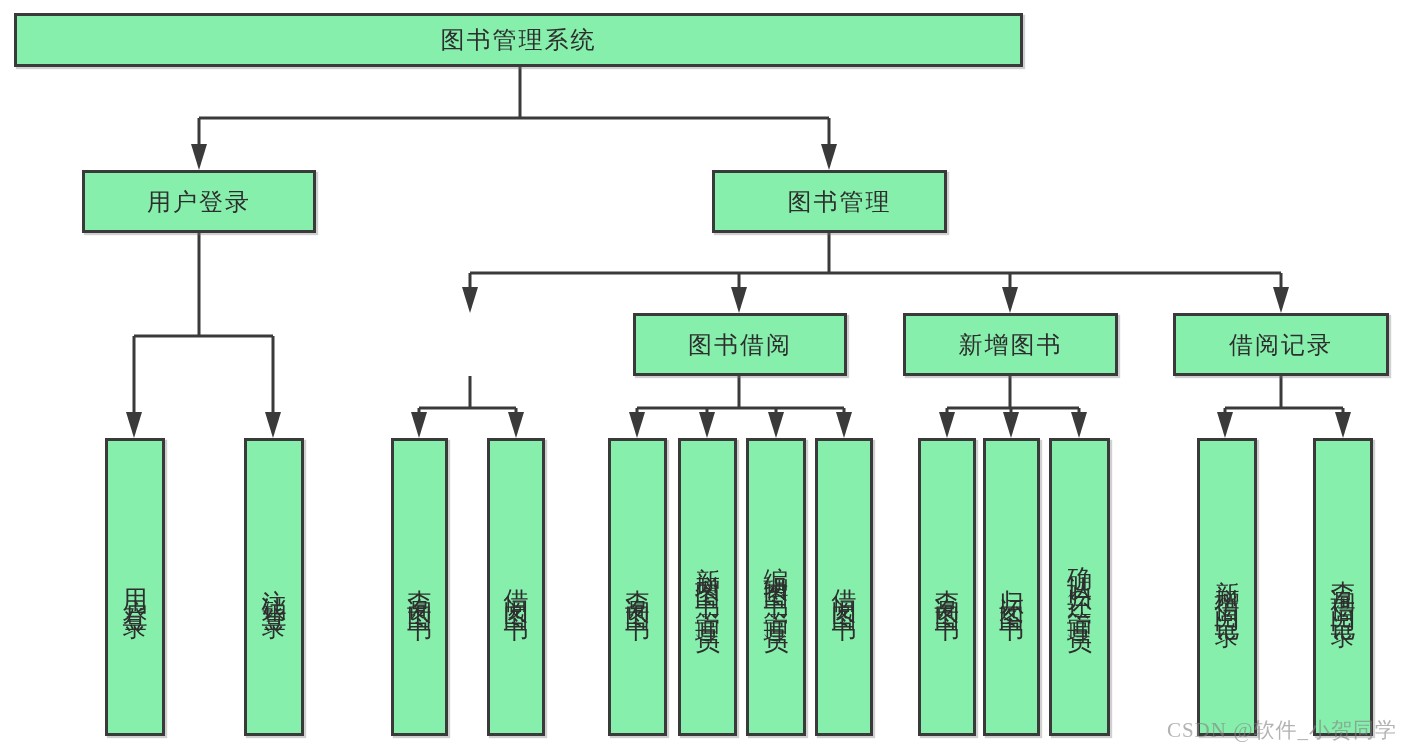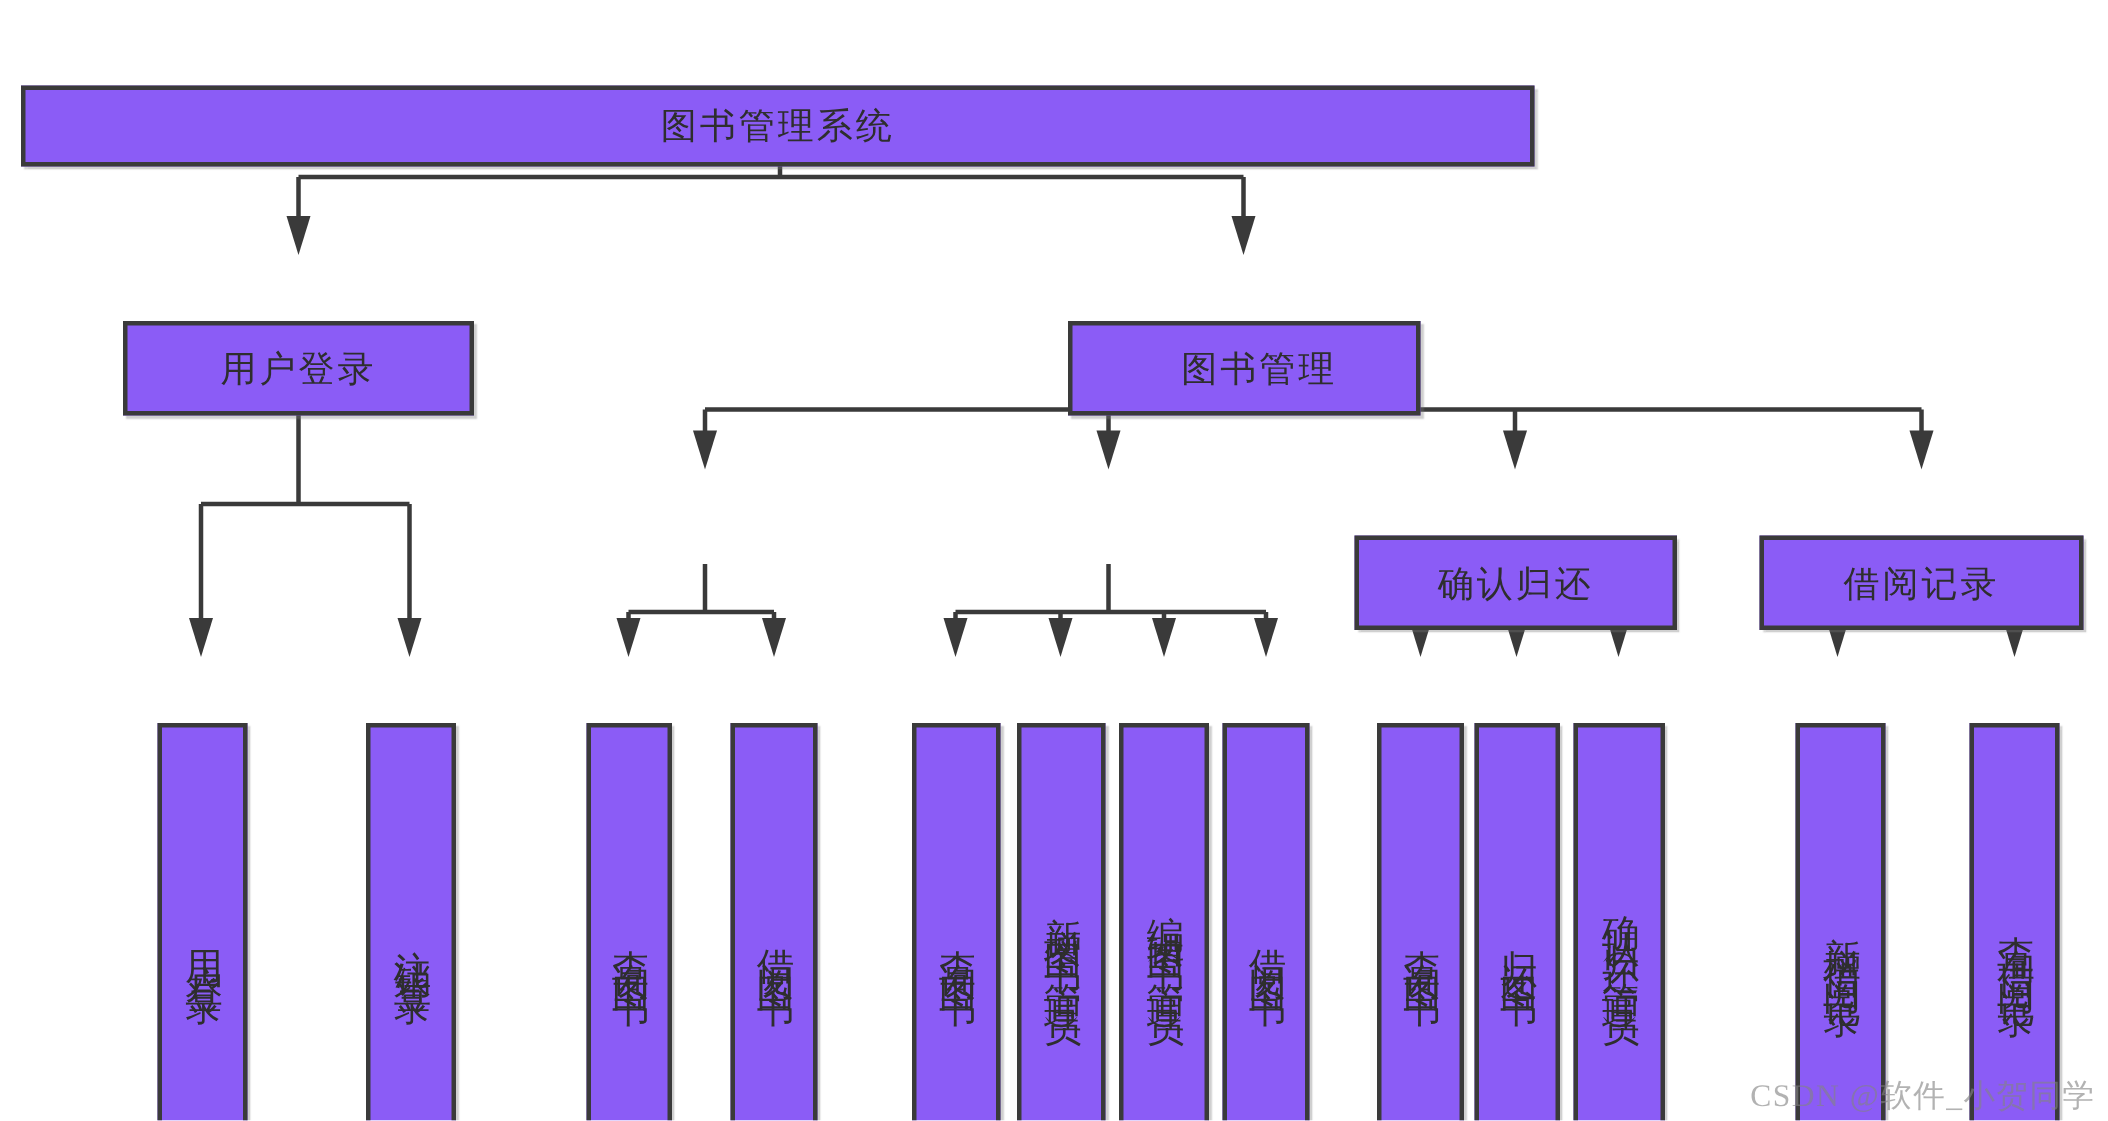--- a/index.html
+++ b/index.html
@@ -17,28 +17,27 @@
   }
   .connectors {
     position: absolute;
     left: 0;
     top: 0;
     pointer-events: none;
   }
   .node {
     position: absolute;
     box-sizing: border-box;
-    background: #8b5cf6;
+    background: #86efac;
     border: 3px solid #3a3a3a;
     box-shadow: 2px 2px 1px rgba(120,120,120,0.35);
     display: flex;
     align-items: center;
     justify-content: center;
     color: #2e2e2e;
-    margin-top: 44px;
   }
   .node-h {
     font-size: 24px;
     letter-spacing: 2px;
     white-space: nowrap;
   }
   .node-root  { left: 14px;  top: 13px;  width: 1009px; height: 54px; }
   .node-l2    { top: 170px;  height: 63px; }
   .node-l3    { top: 313px;  height: 63px; }
   .node-leaf {
@@ -97,21 +96,22 @@
       <polygon points="1217,412 1233,412 1225,438"></polygon>
       <polygon points="1335,412 1351,412 1343,438"></polygon>
     </g>
   </svg>
 
   <div class="node node-h node-root">图书管理系统</div>
 
   <div class="node node-h node-l2" style="left:82px; width:234px;">用户登录</div>
   <div class="node node-h node-l2" style="left:712px; width:235px;padding-left:20px;">图书管理</div>
 
-  <div class="node node-h node-l3" style="left:903px; width:215px;">确认归还</div>
+  <div class="node node-h node-l3" style="left:633px; width:214px;">图书借阅</div>
+  <div class="node node-h node-l3" style="left:903px; width:215px;">新增图书</div>
   <div class="node node-h node-l3" style="left:1173px; width:216px;">借阅记录</div>
 
   <div class="node node-leaf" style="left:105px; width:60px;">用户登录</div>
   <div class="node node-leaf" style="left:244px; width:60px;">注销登录</div>
 
   <div class="node node-leaf" style="left:391px; width:57px;">查询图书</div>
   <div class="node node-leaf" style="left:487px; width:58px;">借阅图书</div>
 
   <div class="node node-leaf" style="left:608px; width:59px;">查询图书</div>
   <div class="node node-leaf" style="left:678px; width:59px;">新增图书（管理员）</div>

